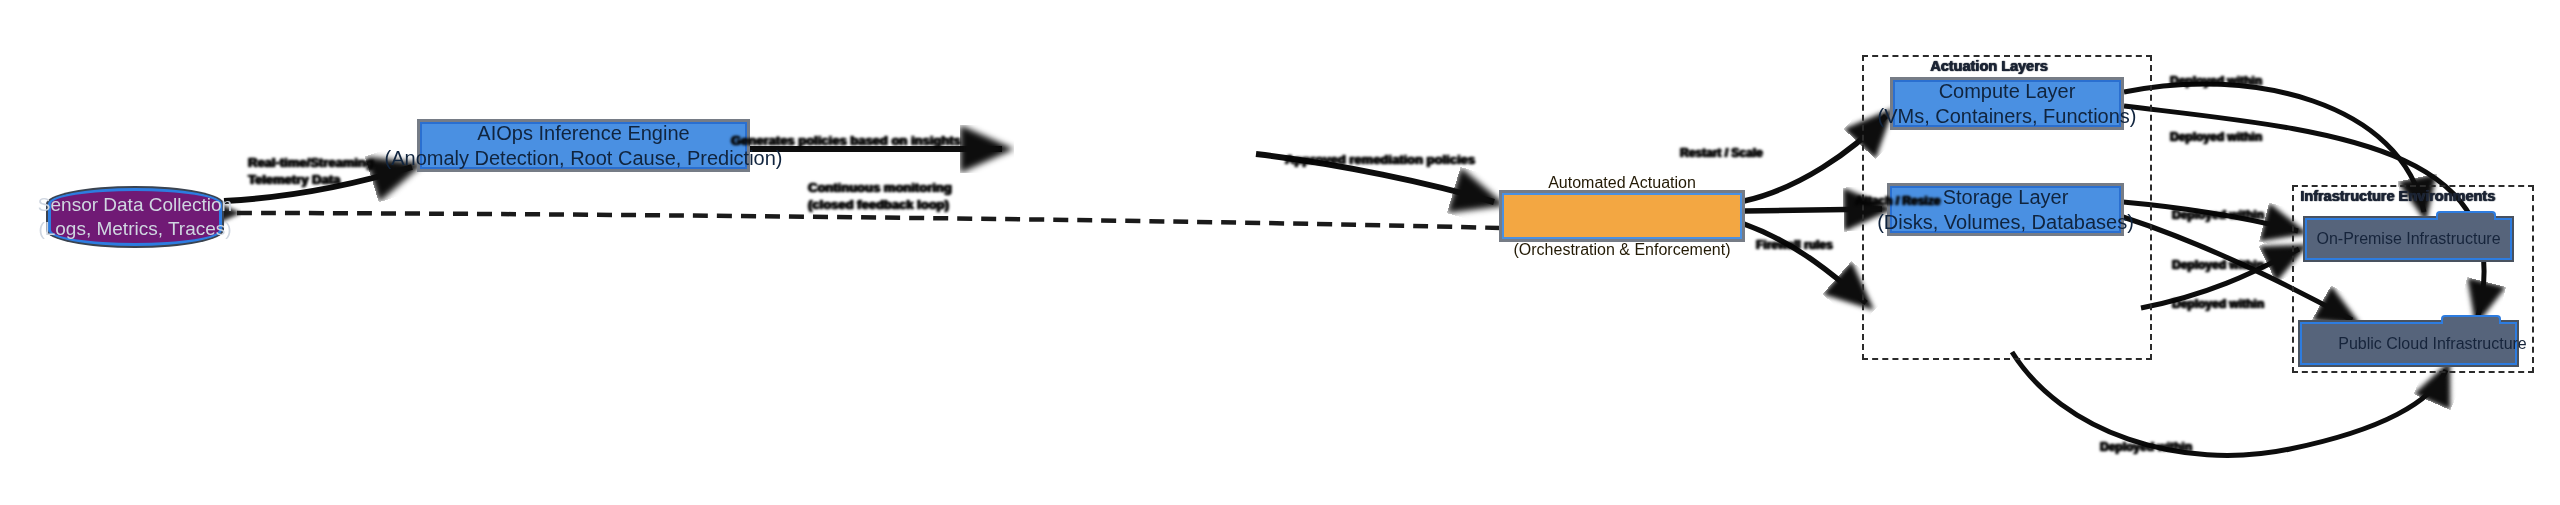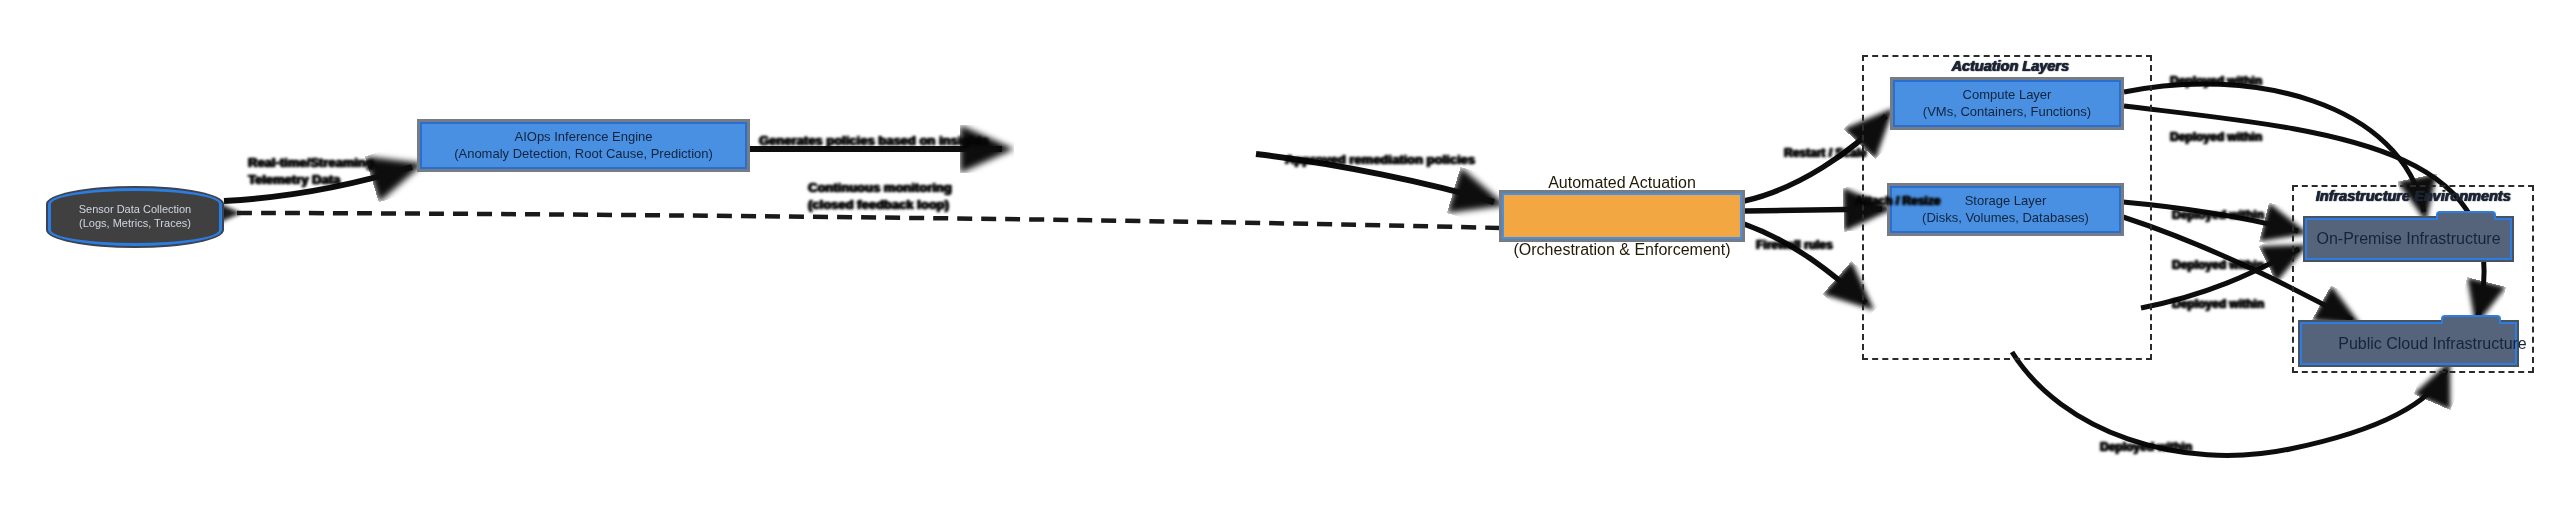--- a/index.html
+++ b/index.html
@@ -5,32 +5,32 @@
   html,body{margin:0;padding:0;background:#ffffff;font-family:"Liberation Sans",sans-serif;}
   #stage{position:relative;width:2560px;height:505px;background:#ffffff;overflow:hidden;}
   svg.edges{position:absolute;left:0;top:0;width:2560px;height:505px;}
   svg.edges path{filter:blur(0.5px);}
 
   .node{position:absolute;box-sizing:border-box;display:flex;flex-direction:column;align-items:center;
         justify-content:center;text-align:center;line-height:1.25;}
   .node .l1,.node .l2{white-space:nowrap;}
 
   .blue-box{background:#4a90e2;border:2px solid #2a6fd0;box-shadow:0 0 0 3px #767c86;color:#10243e;
-            font-size:13px;}
+            font-size:20px;}
   .orange-box{background:#f3a742;border:2px solid #4a90e2;box-shadow:0 0 0 3px #767c86;color:#231a05;
             font-size:16px;}
-  .cylinder{background:#404040;border:3px solid #2d7ce0;border-radius:50%/16px;color:#cfd6e0;
-            font-size:11px;box-shadow:0 0 0 2px #3a4350;}
+  .cylinder{background:#701a75;border:3px solid #2d7ce0;border-radius:50%/16px;color:#cfd6e0;
+            font-size:19px;box-shadow:0 0 0 2px #3a4350;}
   .folder{background:#56647b;border:2px solid #2d7ce0;color:#16243b;font-size:16px;box-shadow:0 0 0 2px #49525f;}
   .folder::before{content:"";position:absolute;top:-9px;right:14px;width:60px;height:9px;background:#56647b;
             border:2px solid #2d7ce0;border-bottom:none;border-radius:4px 4px 0 0;box-sizing:border-box;}
 
   .cluster{position:absolute;box-sizing:border-box;border:2px dashed #2b2b2b;background:transparent;}
-  .cluster-title{position:absolute;text-align:center;font-size:14.5px;font-weight:bold;color:#1b2435;
-            filter:blur(0.7px);text-shadow:0 0 1px #10151d,1px 0 1px #2a3242;white-space:nowrap;font-style:italic;}
+  .cluster-title{position:absolute;text-align:left;font-size:14.5px;font-weight:bold;color:#1b2435;
+            filter:blur(0.7px);text-shadow:0 0 1px #10151d,1px 0 1px #2a3242;white-space:nowrap;}
 
   .edge-label{position:absolute;font-size:13px;font-weight:bold;color:#070707;text-align:left;
             filter:blur(0.9px);text-shadow:0 0 2px rgba(0,0,0,.85),1px 0 1px rgba(0,0,0,.8),-1px 0 1px rgba(0,0,0,.6);
             white-space:nowrap;line-height:1.3;}
   .edge-label.small{font-size:12px;}
 </style>
 </head>
 <body>
 
 <div id="stage">
@@ -102,30 +102,30 @@
 
   <div class="node folder" style="left:2300px;top:322px;width:217px;height:43px;padding-left:48px;">
     <span class="l1">Public Cloud Infrastructure</span>
   </div>
 
   <div class="edge-label" style="left:248px;top:155px;width:150px;">
     <div>Real-time/Streaming</div>
     <div>Telemetry Data</div>
   </div>
 
-  <div class="edge-label" style="left:759px;top:133px;width:192px;">Generates policies based on insights</div>
+  <div class="edge-label" style="left:731px;top:133px;width:192px;">Generates policies based on insights</div>
 
   <div class="edge-label" style="left:1285px;top:152px;width:210px;">Approved remediation policies</div>
 
   <div class="edge-label" style="left:808px;top:180px;width:150px;">
     <div>Continuous monitoring</div>
     <div>(closed feedback loop)</div>
   </div>
 
-  <div class="edge-label small" style="left:1784px;top:146px;width:100px;">Restart / Scale</div>
+  <div class="edge-label small" style="left:1680px;top:146px;width:100px;">Restart / Scale</div>
   <div class="edge-label small" style="left:1832px;top:194px;width:100px;margin-left:23px;">Attach / Resize</div>
   <div class="edge-label small" style="left:1756px;top:238px;width:100px;">Firewall rules</div>
 
   <div class="edge-label small" style="left:2170px;top:74px;width:100px;">Deployed within</div>
   <div class="edge-label small" style="left:2170px;top:130px;width:100px;">Deployed within</div>
   <div class="edge-label small" style="left:2172px;top:208px;width:100px;">Deployed within</div>
   <div class="edge-label small" style="left:2172px;top:258px;width:100px;">Deployed within</div>
   <div class="edge-label small" style="left:2172px;top:297px;width:100px;">Deployed within</div>
   <div class="edge-label small" style="left:2100px;top:440px;width:100px;">Deployed within</div>
 

